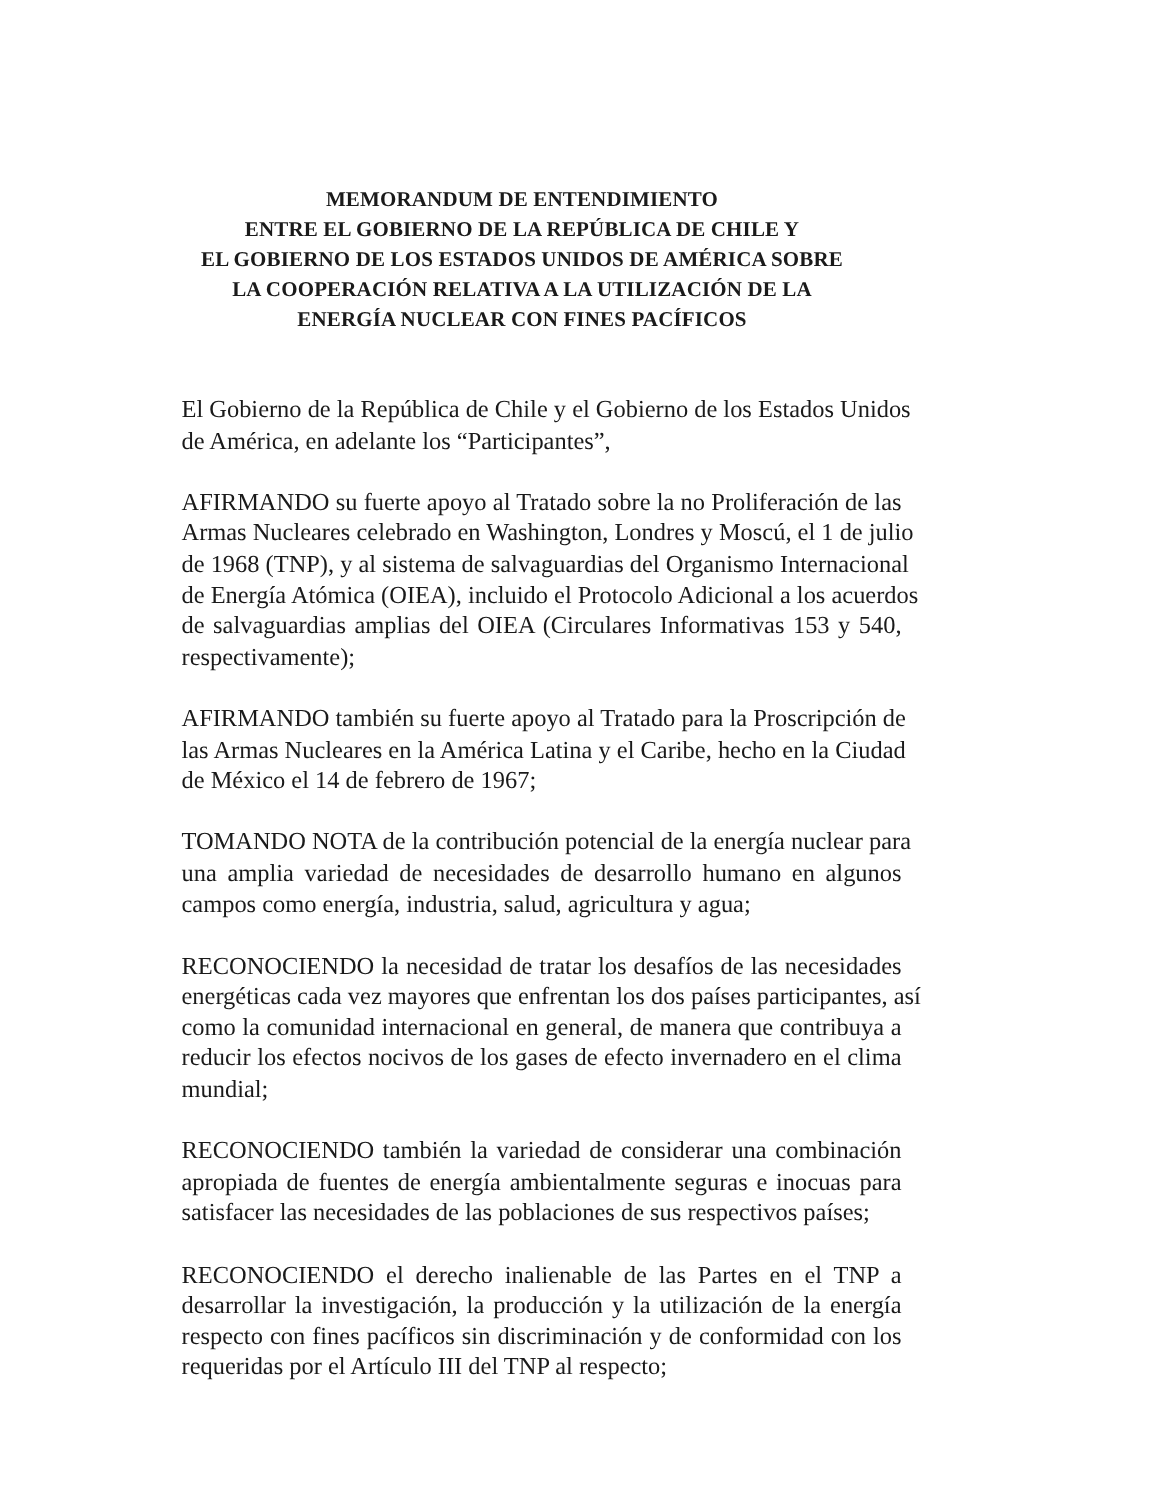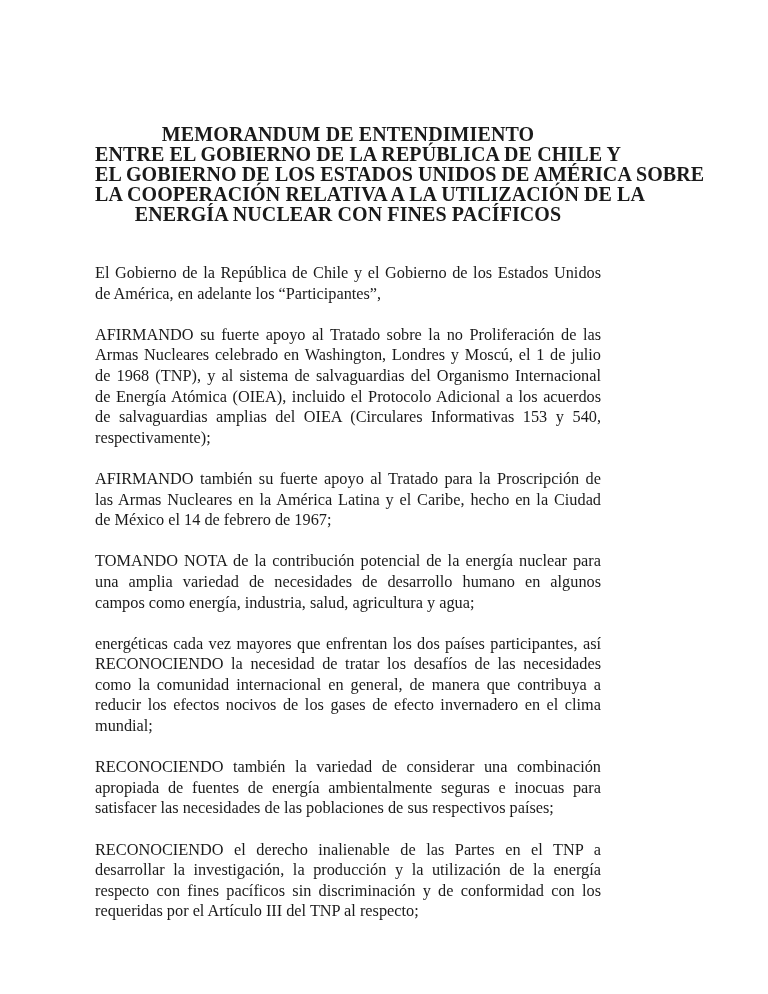--- a/index.html
+++ b/index.html
@@ -4,30 +4,30 @@
   <style>
     html, body { margin: 0; padding: 0; background: #ffffff; }
     body {
       width: 768px; height: 994px; overflow: hidden; position: relative;
       font-family: "Liberation Serif", "DejaVu Serif", serif;
       color: #1a1a1a;
     }
     .page { position: absolute; left: 95px; top: 0; width: 506px; }
     .title-block {
       position: absolute; left: 0; top: 124px; width: 506px;
-      text-align: center; font-weight: bold; font-size: 20px; line-height: 20px;
+      text-align: center; font-weight: bold; font-size: 14px; line-height: 20px;
       letter-spacing: 0.1px;
     }
     .title-line { display: block; white-space: nowrap; }
     .body-block { position: absolute; left: 0; top: 263px; width: 506px; }
     .para {
       font-size: 16.3px; line-height: 20.6px; text-align: justify;
       margin: 0 0 20.6px 0;
     }
-    .para .line { display: block; text-align: justify; text-align-last: justify; white-space: nowrap; }
+    .para .line { display: block; text-align: justify; text-align-last: justify; white-space: nowrap; margin-left: 26px; }
     .para .line.last { text-align-last: left; }
   </style>
 </head>
 <body>
 
 <div class="page">
   <div class="title-block">
     <span class="title-line">MEMORANDUM DE ENTENDIMIENTO</span>
     <span class="title-line">ENTRE EL GOBIERNO DE LA REPÚBLICA DE CHILE Y</span>
     <span class="title-line">EL GOBIERNO DE LOS ESTADOS UNIDOS DE AMÉRICA SOBRE</span>
@@ -56,22 +56,22 @@
       <span class="line last">de México el 14 de febrero de 1967;</span>
     </div>
 
     <div class="para">
       <span class="line">TOMANDO NOTA de la contribución potencial de la energía nuclear para</span>
       <span class="line">una amplia variedad de necesidades de desarrollo humano en algunos</span>
       <span class="line last">campos como energía, industria, salud, agricultura y agua;</span>
     </div>
 
     <div class="para">
+      <span class="line">RECONOCIENDO la necesidad de tratar los desafíos de las necesidades</span>
       <span class="line">energéticas cada vez mayores que enfrentan los dos países participantes, así</span>
-      <span class="line">RECONOCIENDO la necesidad de tratar los desafíos de las necesidades</span>
       <span class="line">como la comunidad internacional en general, de manera que contribuya a</span>
       <span class="line">reducir los efectos nocivos de los gases de efecto invernadero en el clima</span>
       <span class="line last">mundial;</span>
     </div>
 
     <div class="para">
       <span class="line">RECONOCIENDO también la variedad de considerar una combinación</span>
       <span class="line">apropiada de fuentes de energía ambientalmente seguras e inocuas para</span>
       <span class="line last">satisfacer las necesidades de las poblaciones de sus respectivos países;</span>
     </div>

